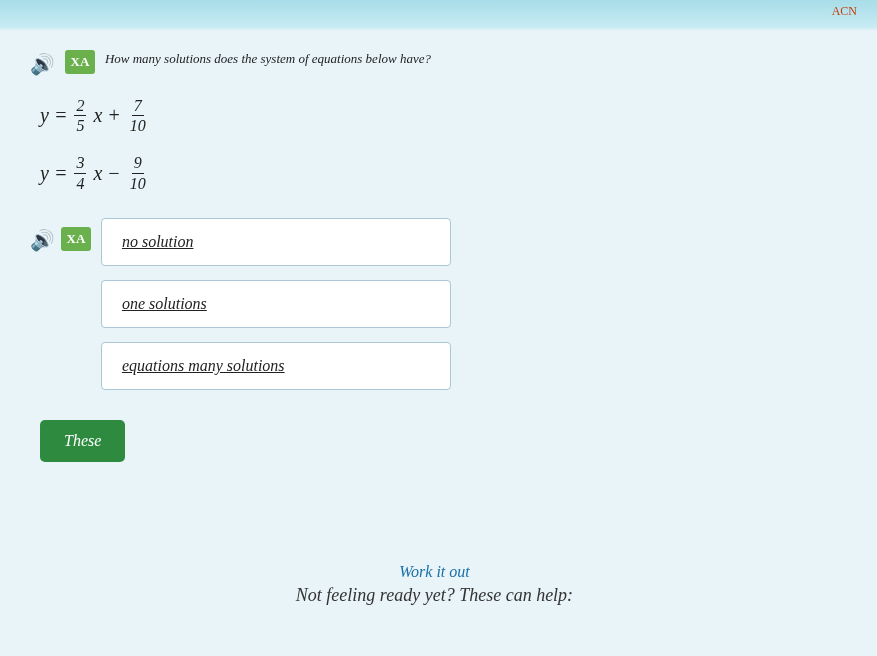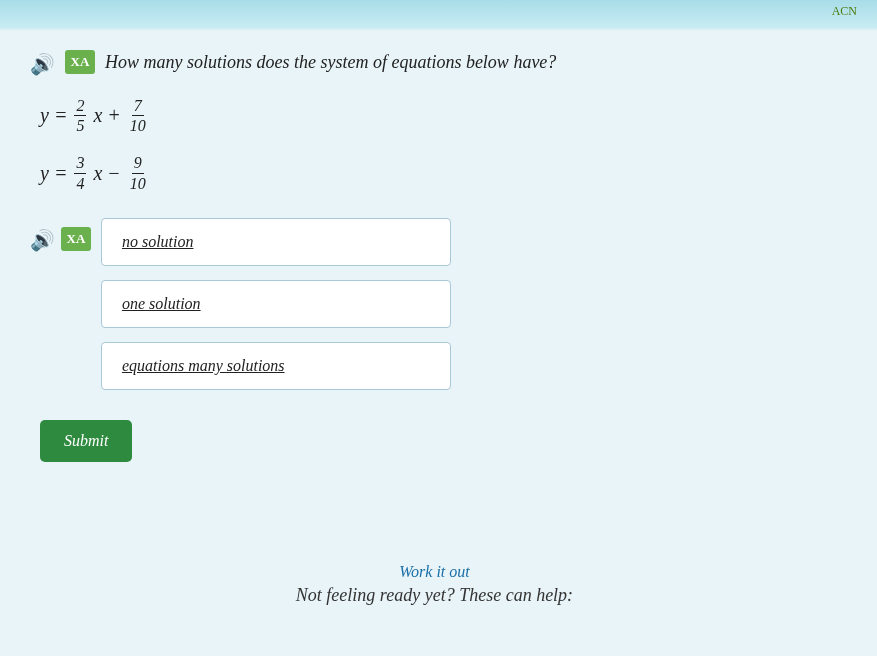--- a/index.html
+++ b/index.html
@@ -59,21 +59,21 @@
       display: flex;
       align-items: center;
       justify-content: center;
       font-size: 13px;
       color: white;
       font-weight: bold;
       cursor: pointer;
     }
 
     .question-text {
-      font-size: 18px;
+      font-size: 13px;
       color: #222;
       font-style: italic;
       line-height: 1.4;
     }
 
     .equations-container {
       margin-left: 10px;
       margin-bottom: 25px;
     }
 
@@ -201,21 +201,21 @@
       height: 28px;
       background: linear-gradient(180deg, #a8dde8 0%, #c8ecf4 100%);
     }
   </style>
 </head>
 <body>
 
 <div class="top-gradient"></div>
 
 <div class="header-bar">
-  <span style="font-size:12px; color:#4d7c0f;">ACN</span>
+  <span style="font-size:12px; color:#c2410c;">ACN</span>
 </div>
 
 <div class="dot-decoration"></div>
 
 <div class="main-content">
 
   <div class="question-row">
     <span class="speaker-icon">🔊</span>
     <div class="translate-icon">XA</div>
     <span class="question-text">How many solutions does the system of equations below have?</span>
@@ -251,27 +251,27 @@
   </div>
 
   <div class="answer-section">
     <div class="answer-icons">
       <span class="speaker-icon">🔊</span>
       <div class="translate-icon">XA</div>
     </div>
 
     <div class="answer-options">
       <button class="answer-btn">no solution</button>
-      <button class="answer-btn">one solution</button>
+      <button class="answer-btn">one solutions</button>
       <button class="answer-btn">equations many solutions</button>
     </div>
   </div>
 
   <div class="submit-row">
-    <button class="submit-btn">Submit</button>
+    <button class="submit-btn">These</button>
   </div>
 
   <div class="work-it-out">
     <a class="work-it-out-link">Work it out</a>
     <span class="work-it-out-sub">Not feeling ready yet? These can help:</span>
   </div>
 
 </div>
 
 </body></html>

